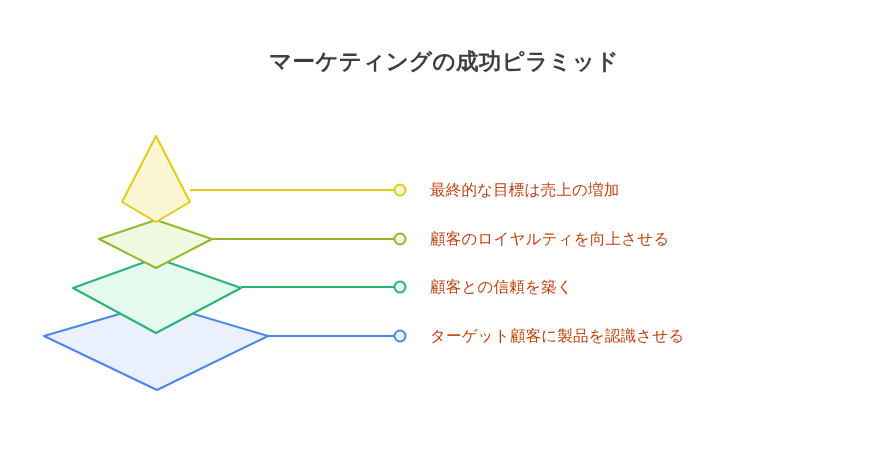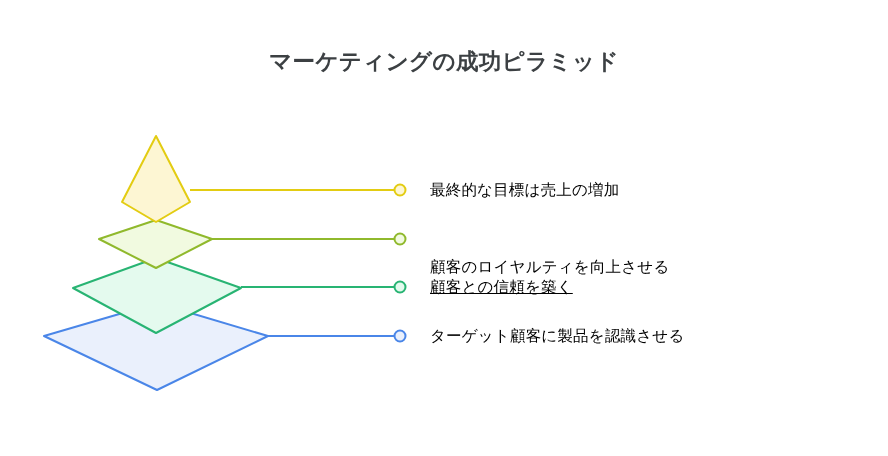--- a/index.html
+++ b/index.html
@@ -34,28 +34,28 @@
   }
   #pyramid-svg {
     position: absolute;
     left: 0;
     top: 0;
   }
   .layer-label {
     position: absolute;
     left: 430px;
     font-size: 15.5px;
-    color: #000000;
+    color: #c2410c;
     white-space: nowrap;
     line-height: 1;
     letter-spacing: 0.2px;
   }
   #label-0 { top: 182px; }
-  #label-1 { top: 231px; margin-top: 28px; }
-  #label-2 { top: 279px; text-decoration: underline; }
+  #label-1 { top: 231px; }
+  #label-2 { top: 279px; }
   #label-3 { top: 328px; text-align: right; }
 </style>
 </head>
 <body>
 
 <div id="canvas">
 
   <div id="diagram-title">マーケティングの成功ピラミッド</div>
 
   <svg id="pyramid-svg" width="888" height="456" viewBox="0 0 888 456">

